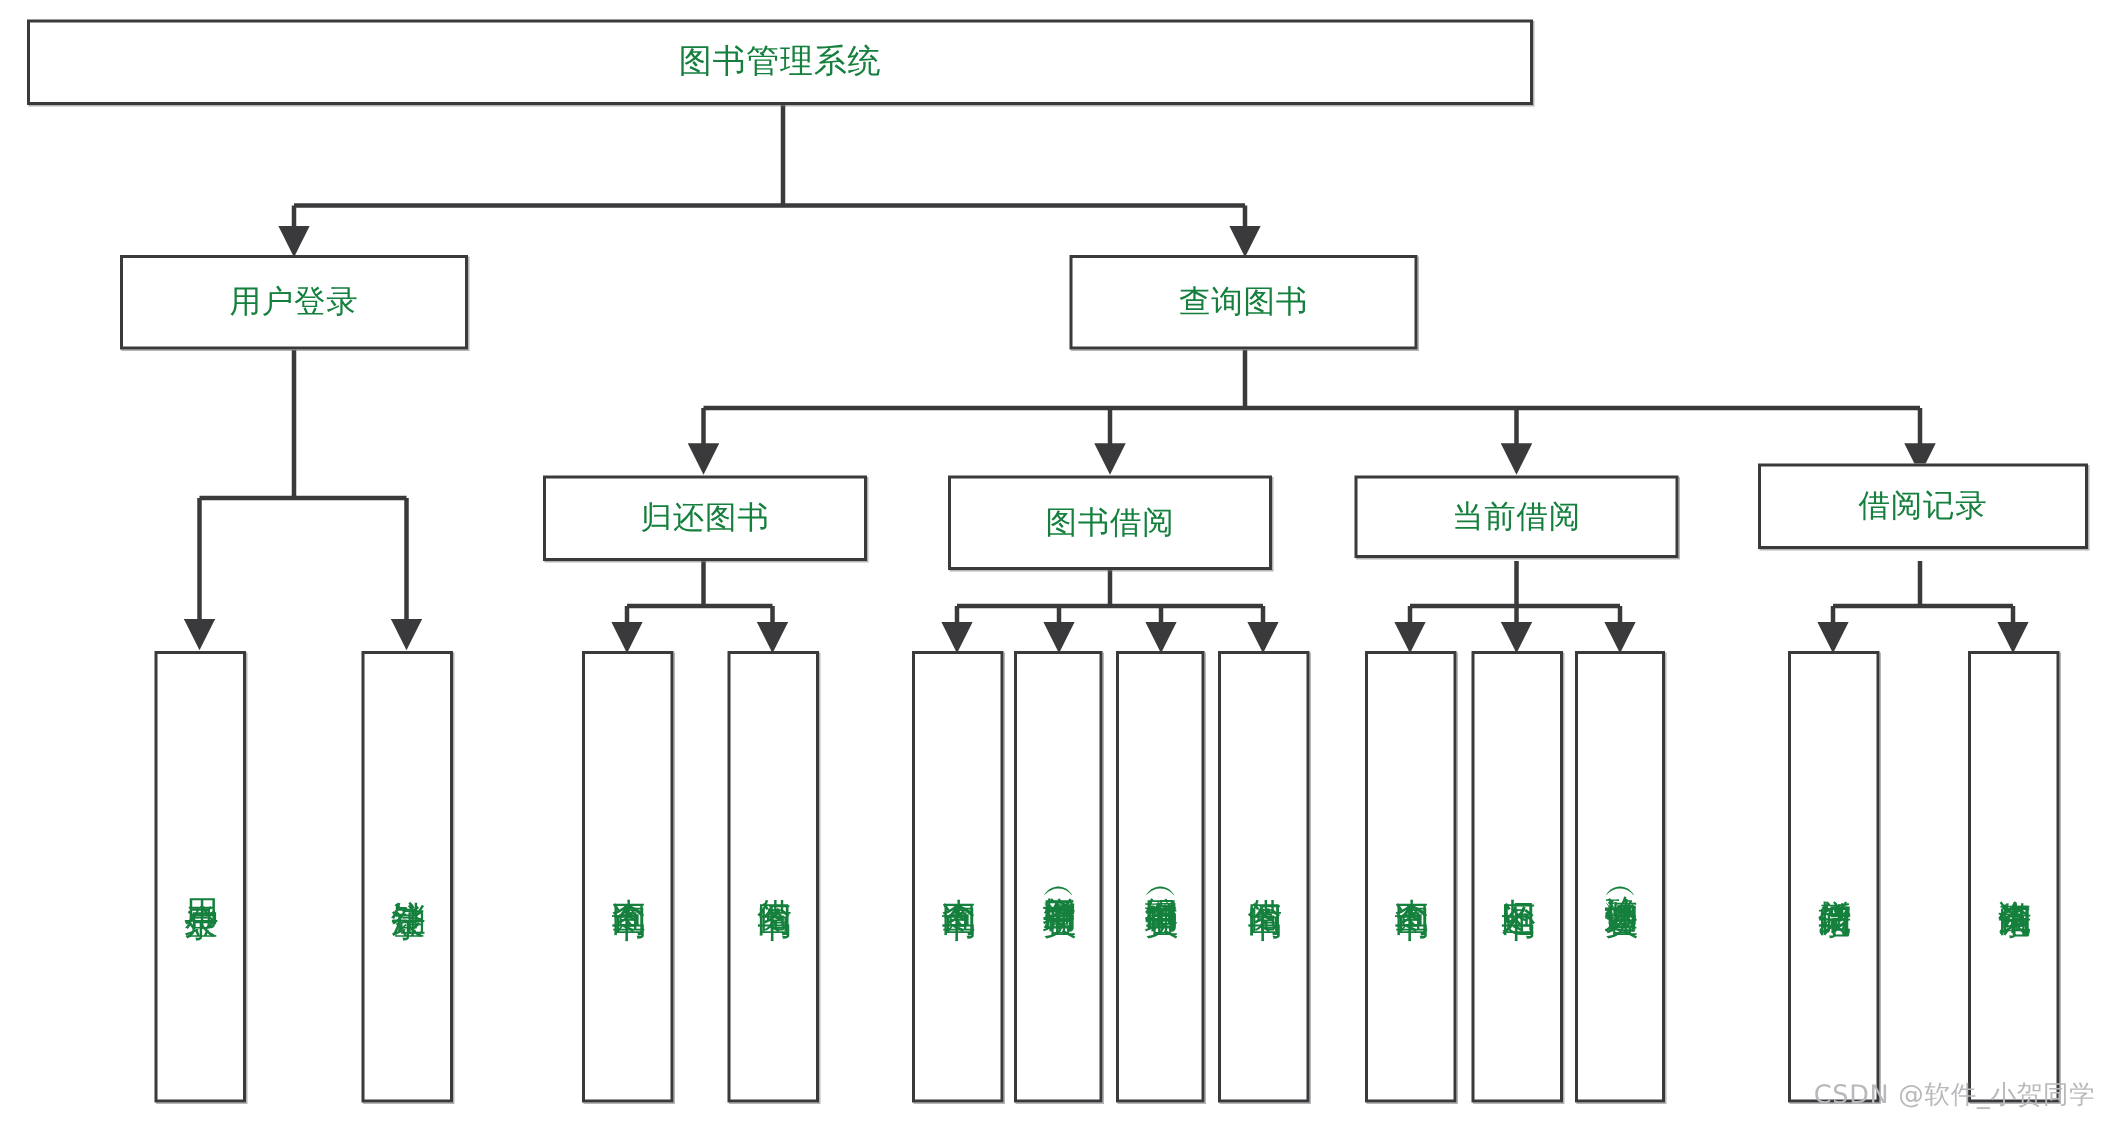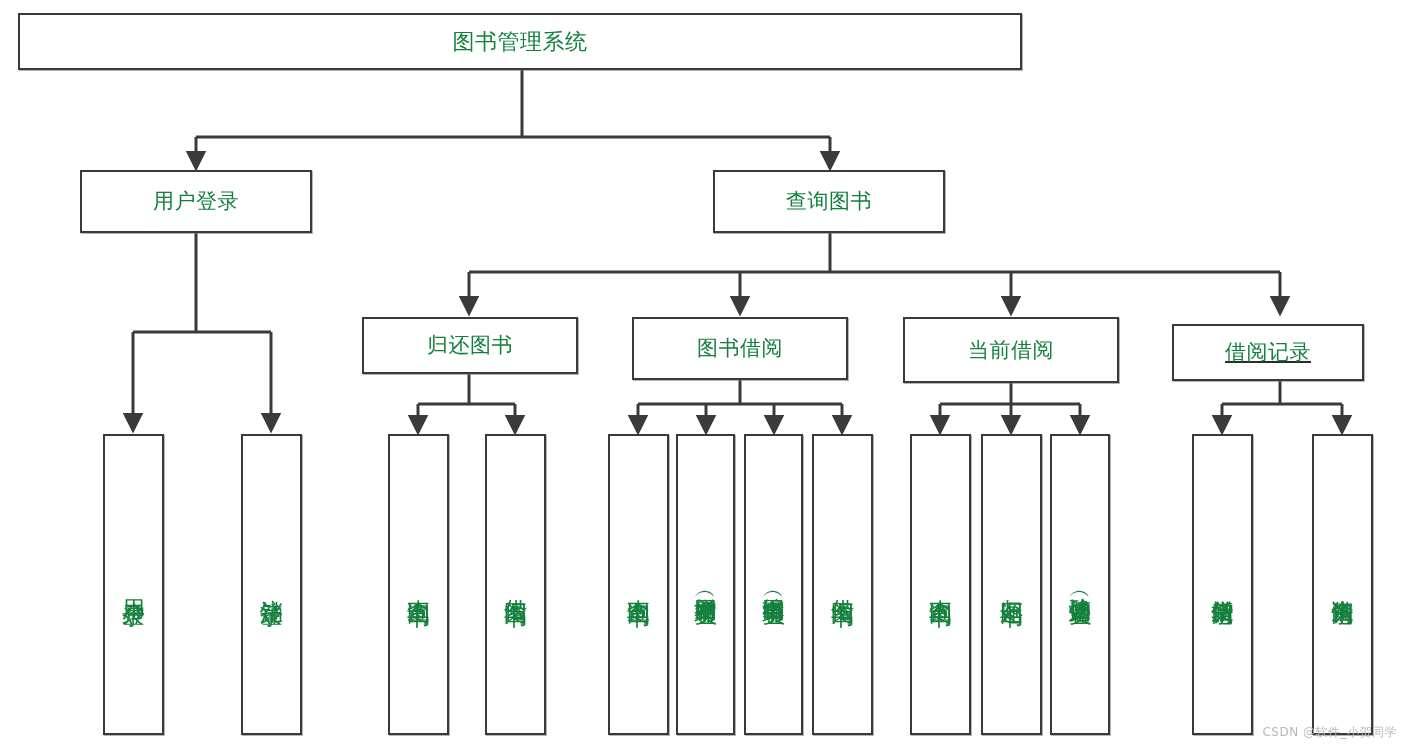--- a/index.html
+++ b/index.html
@@ -70,21 +70,21 @@
     max-height: 100%;
   }
   .node.vert.narrow .label {
     font-size: 22px;
     letter-spacing: 1px;
   }
   #watermark {
     position: absolute;
     right: 8px;
     bottom: 6px;
-    font-size: 12px;
+    font-size: 17px;
     color: #b9b9bd;
     letter-spacing: 0.5px;
     white-space: nowrap;
     user-select: none;
   }
 </style>
 </head>
 <body>
 
 <div id="canvas">
@@ -150,24 +150,24 @@
   <div class="node horiz" style="left:713px; top:170px; width:232px; height:63px;">
     <span class="label">查询图书</span>
   </div>
 
   <div class="node horiz" style="left:362px; top:317px; width:216px; height:57px;">
     <span class="label">归还图书</span>
   </div>
   <div class="node horiz" style="left:632px; top:317px; width:216px; height:63px;">
     <span class="label">图书借阅</span>
   </div>
-  <div class="node horiz" style="left:903px; top:317px; width:216px; height:66px;">
+  <div class="node horiz" style="left:903px; top:317px; width:216px; height:55px;">
     <span class="label">当前借阅</span>
   </div>
-  <div class="node horiz" style="left:1172px; top:324px; width:192px; height:57px;text-decoration:underline;">
+  <div class="node horiz" style="left:1172px; top:309px; width:220px; height:57px;">
     <span class="label">借阅记录</span>
   </div>
 
   <div class="node vert" style="left:103px; top:434px; width:61px; height:301px;">
     <span class="label">用户登录</span>
   </div>
   <div class="node vert" style="left:241px; top:434px; width:61px; height:301px;">
     <span class="label">注销登录</span>
   </div>
 

